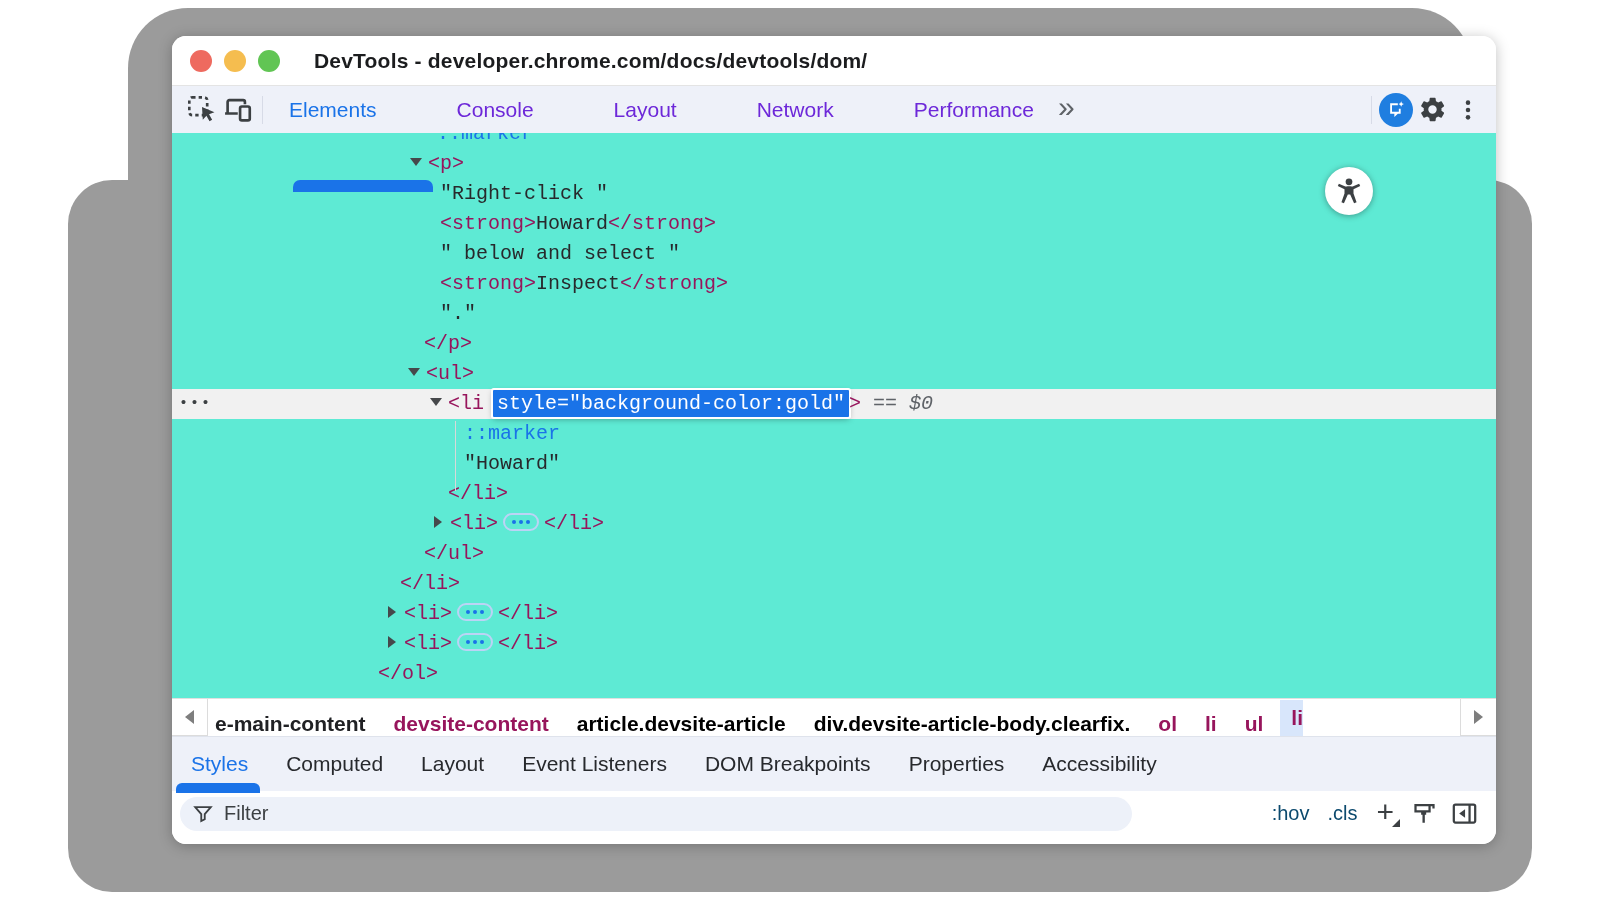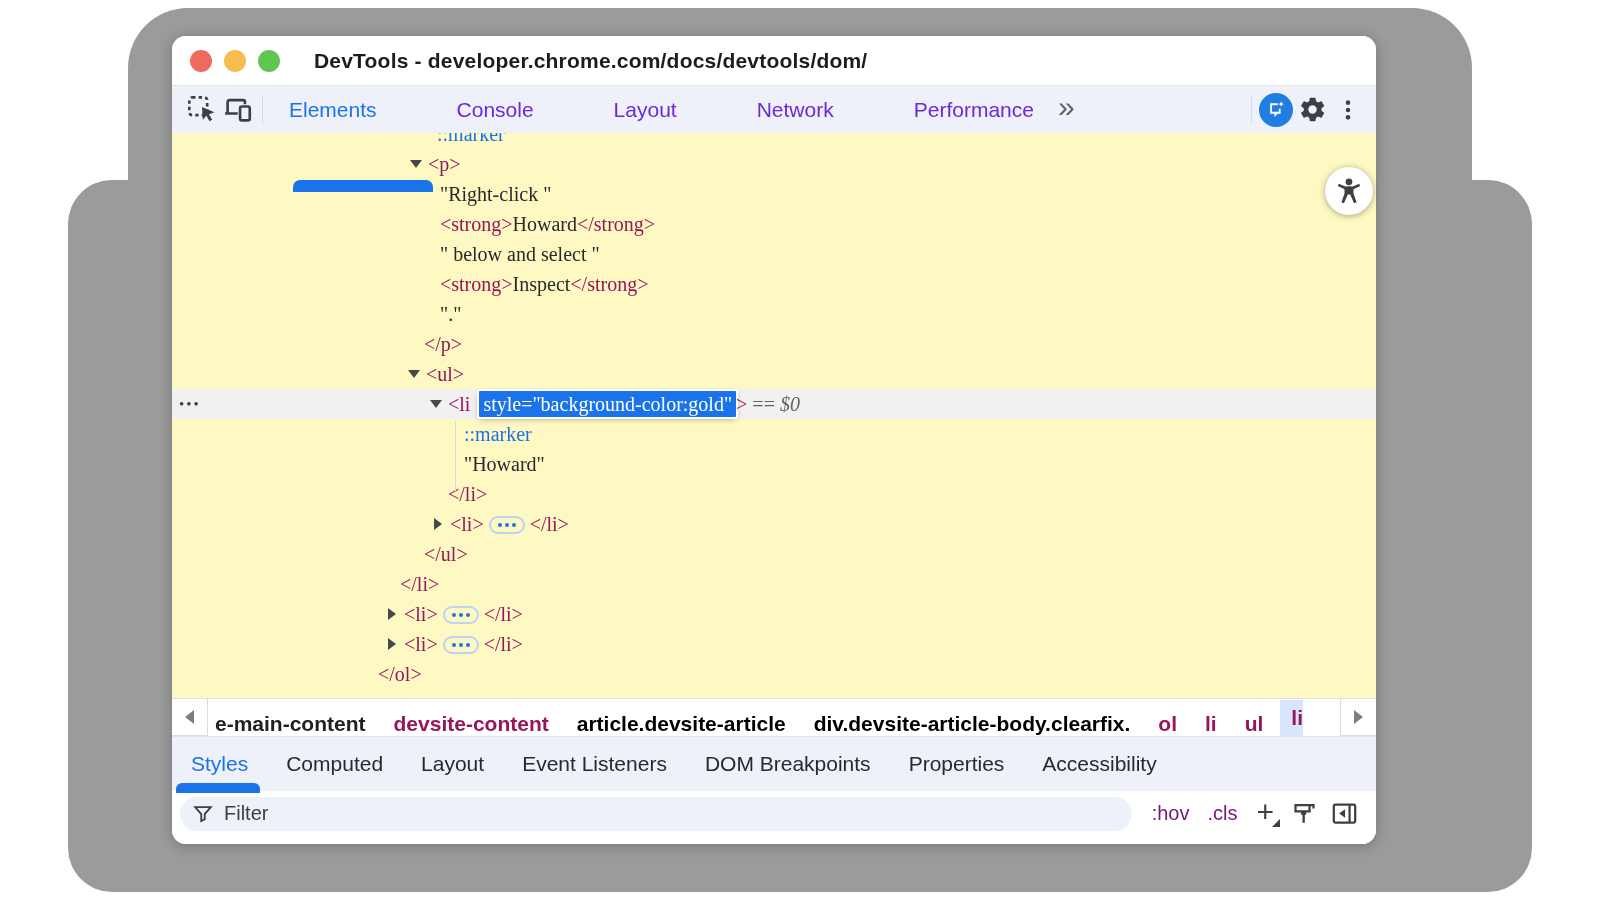--- a/index.html
+++ b/index.html
@@ -5,21 +5,21 @@
   * { margin:0; padding:0; box-sizing:border-box; }
   html,body { background:#fff; }
   .canvas { position:relative; width:1600px; height:908px; background:#fff; overflow:hidden;
             font-family:"Liberation Sans", sans-serif; }
 
   
   .frame-top  { position:absolute; left:128px; top:8px;   width:1344px; height:300px; background:#9b9b9b; border-radius:60px 60px 0 0; }
   .frame-main { position:absolute; left:68px;  top:180px; width:1464px; height:712px; background:#9b9b9b; border-radius:44px; }
 
   
-  .window { position:absolute; left:172px; top:36px; width:1204px; height:808px; background:#fff;
+  .window { position:absolute; left:172px; top:36px; width:1324px; height:808px; background:#fff;
             border-radius:14px; overflow:hidden; display:flex; flex-direction:column;
             box-shadow:0 2px 14px rgba(0,0,0,.25); }
 
   
   .titlebar { height:50px; flex:0 0 auto; display:flex; align-items:center; padding-left:18px;
               border-bottom:1px solid #e4e4e4; background:#fff; }
   .tl-dot { width:22px; height:22px; border-radius:50%; margin-right:12px; }
   .tl-red{background:#ee6a5f;} .tl-yellow{background:#f5bd4f;} .tl-green{background:#61c554;}
   .win-title { font-size:21px; font-weight:bold; color:#1b1c1e; margin-left:22px; letter-spacing:.2px; }
 
@@ -30,22 +30,22 @@
   .tabs { display:flex; align-items:center; height:100%;gap:40px; }
   .tab { padding:0 20px; font-size:21px; color:#6d28d9; height:100%; display:flex; align-items:center; cursor:default; }
   .tab.active { color:#1a73e8; }
   .more-tabs { font-size:30px; color:#5f6368; padding:0 10px 6px 4px; }
   .spacer { flex:1 1 auto; }
   .ai-circle { width:34px; height:34px; border-radius:50%; background:#1f7ee0; display:flex; align-items:center; justify-content:center; }
   .elements-underline { position:absolute; left:121px; top:94px; width:140px; height:12px; background:#1a73e8;
                         border-radius:7px 7px 0 0; z-index:6; }
 
   
-  .dom { position:relative; flex:1 1 auto; background:#fef9c3; overflow:hidden;
-         font-family:Liberation Serif, serif; font-size:20px; }
+  .dom { position:relative; flex:1 1 auto; background:#5eead4; overflow:hidden;
+         font-family:Liberation Mono, monospace; font-size:20px; }
   .dom-rows { margin-top:-14px; }
   .domrow { position:relative; height:30px; line-height:30px; white-space:pre; }
   .domrow.sel { background:#f1f1f1; }
   .seg-tag   { color:#97155c; }
   .seg-txt   { color:#28292c; }
   .seg-marker{ color:#1a73e8; }
   .seg-eq    { color:#5f6368; }
   .seg-dollar{ color:#5f6368; font-style:italic; }
   .arw { display:inline-block; vertical-align:middle; margin-top:-4px; }
   .arw-d { width:0; height:0; border-left:6px solid transparent; border-right:6px solid transparent;
@@ -84,21 +84,21 @@
                       border-radius:6px 6px 0 0; z-index:6; }
 
   
   .filterbar { flex:1 0 auto; background:#fff; display:flex; align-items:center; padding:0 14px 8px 8px; }
   .filter-pill { width:952px; height:34px; background:#edf1f9; border-radius:17px; display:flex; align-items:center;
                  padding:0 12px; flex:0 0 auto; }
   .filter-pill input { border:none; outline:none; background:transparent; font-size:20px; color:#202124; width:100%;
                        font-family:"Liberation Sans", sans-serif; }
   .filter-pill input::placeholder { color:#3c4043; opacity:1; }
   .fb-right { display:flex; align-items:center; margin-left:auto; gap:4px; }
-  .fb-text { font-size:20px; color:#701a75; padding:4px 7px; }
+  .fb-text { font-size:20px; color:#0c4a6e; padding:4px 7px; }
   .plus-wrap { position:relative; font-size:30px; color:#3c4043; padding:0 8px 4px 8px; line-height:1; }
   .plus-corner { position:absolute; right:2px; bottom:4px; width:0; height:0;
                  border-left:8px solid transparent; border-bottom:8px solid #3c4043; }
 
   
   .a11y-btn { position:absolute; left:1325px; top:167px; width:48px; height:48px; border-radius:50%;
               background:#fff; box-shadow:0 1px 6px rgba(0,0,0,.35); display:flex; align-items:center;
               justify-content:center; z-index:30; }
 </style>
 </head>

